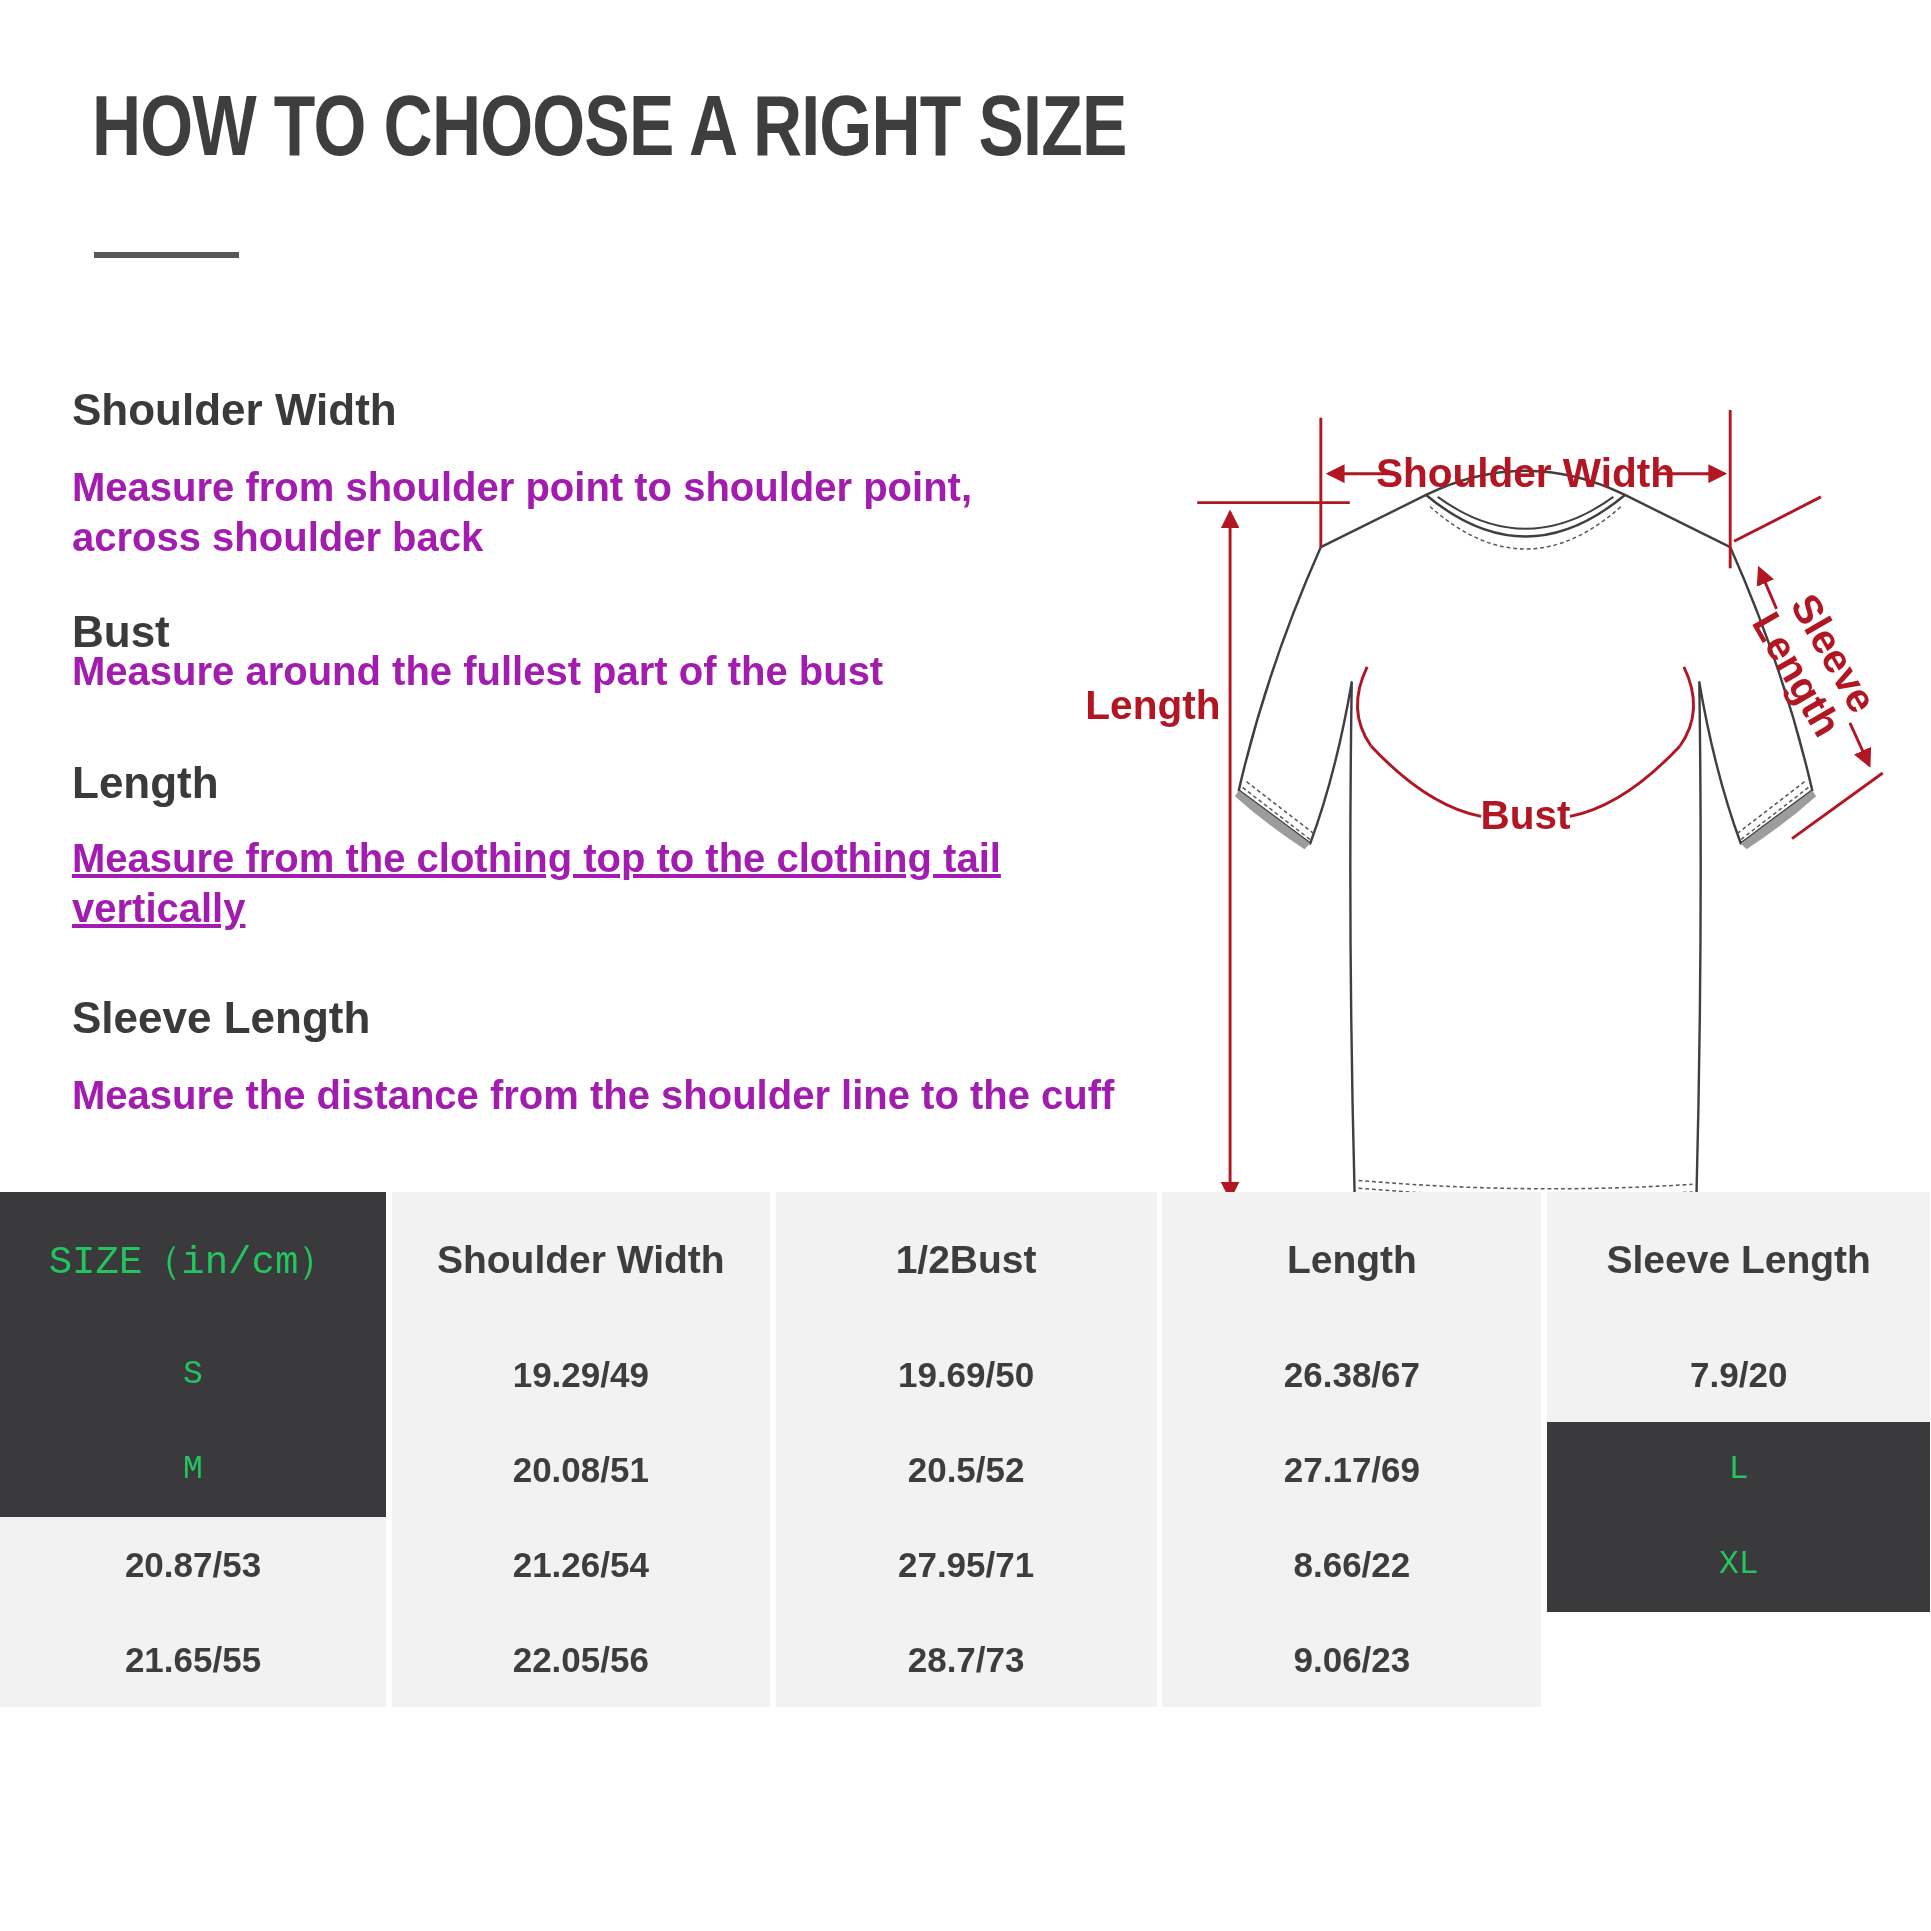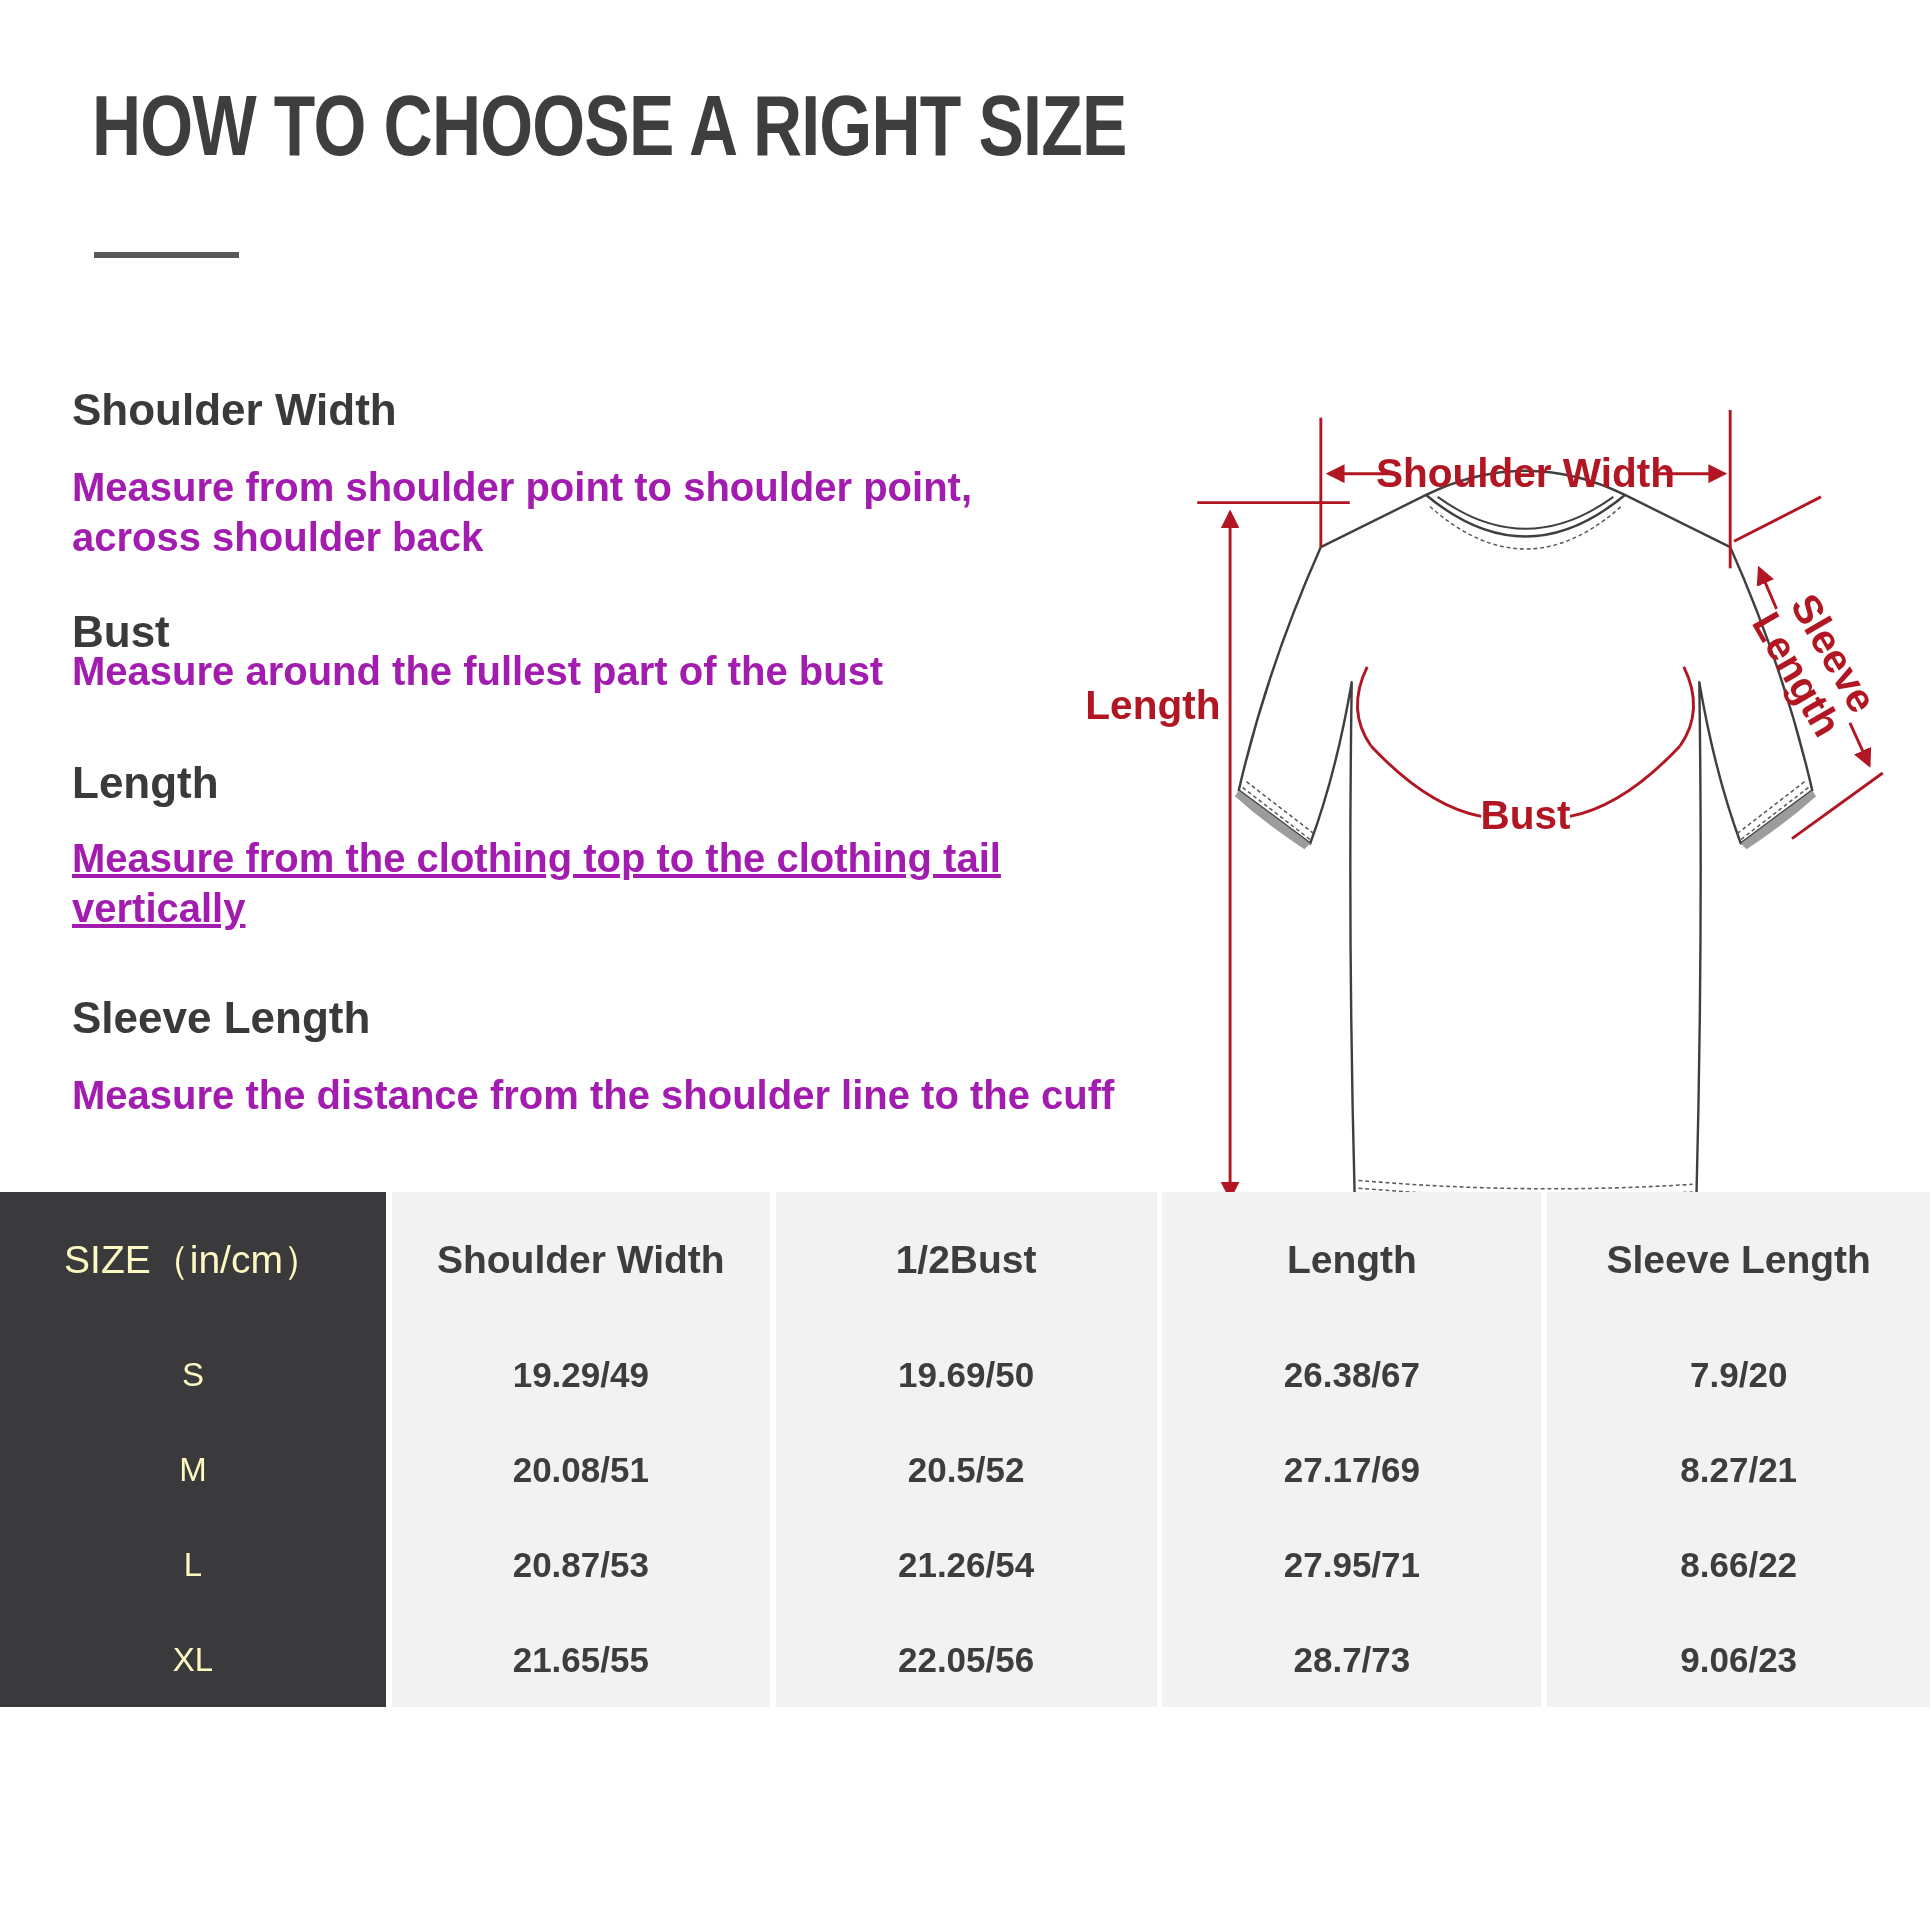--- a/index.html
+++ b/index.html
@@ -28,21 +28,21 @@
   .sec3-h{top:761px;} .sec3-b{top:833px;text-decoration:underline;}
   .sec4-h{top:996px;} .sec4-b{top:1070px;text-align:center;}
   .diagram-wrap{position:absolute;left:869px;top:290px;width:1062px;height:966px;}
   .size-table{
     position:absolute;left:0;top:1192px;width:1931px;height:514px;
     display:grid;grid-template-columns:386px 378px 381px 379px 383px;
     grid-template-rows:135px 95px 95px 95px 95px;column-gap:5.8px;row-gap:0;
     background:#ffffff;
   }
   .cell{display:flex;align-items:center;justify-content:center;}
-  .cell.dark{background:#3a3a3c;color:#fef9c3;}
+  .cell.dark{background:#3a3a3c;color:#22c55e;font-family:Liberation Mono, monospace;}
   .cell.light{background:#f2f2f2;color:#3d3d3d;}
   .th-text{font-size:39px;font-weight:600;}
   .cell.dark .th-text{font-weight:500;}
   .row-label{font-size:33px;font-weight:400;}
   .cell-value{font-size:35px;font-weight:700;}
 </style>
 </head>
 <body>
 
 <div class="page-title">HOW TO CHOOSE A RIGHT SIZE</div>
@@ -182,23 +182,20 @@
     </div>
   <div class="cell light">
       <span class="cell-value">20.08/51</span>
     </div>
   <div class="cell light">
       <span class="cell-value">20.5/52</span>
     </div>
   <div class="cell light">
       <span class="cell-value">27.17/69</span>
     </div>
-  <div class="cell light">
-      <span class="cell-value">8.27/21</span>
-    </div>
 
   <div class="cell dark">
       <span class="row-label">L</span>
     </div>
   <div class="cell light">
       <span class="cell-value">20.87/53</span>
     </div>
   <div class="cell light">
       <span class="cell-value">21.26/54</span>
     </div>

